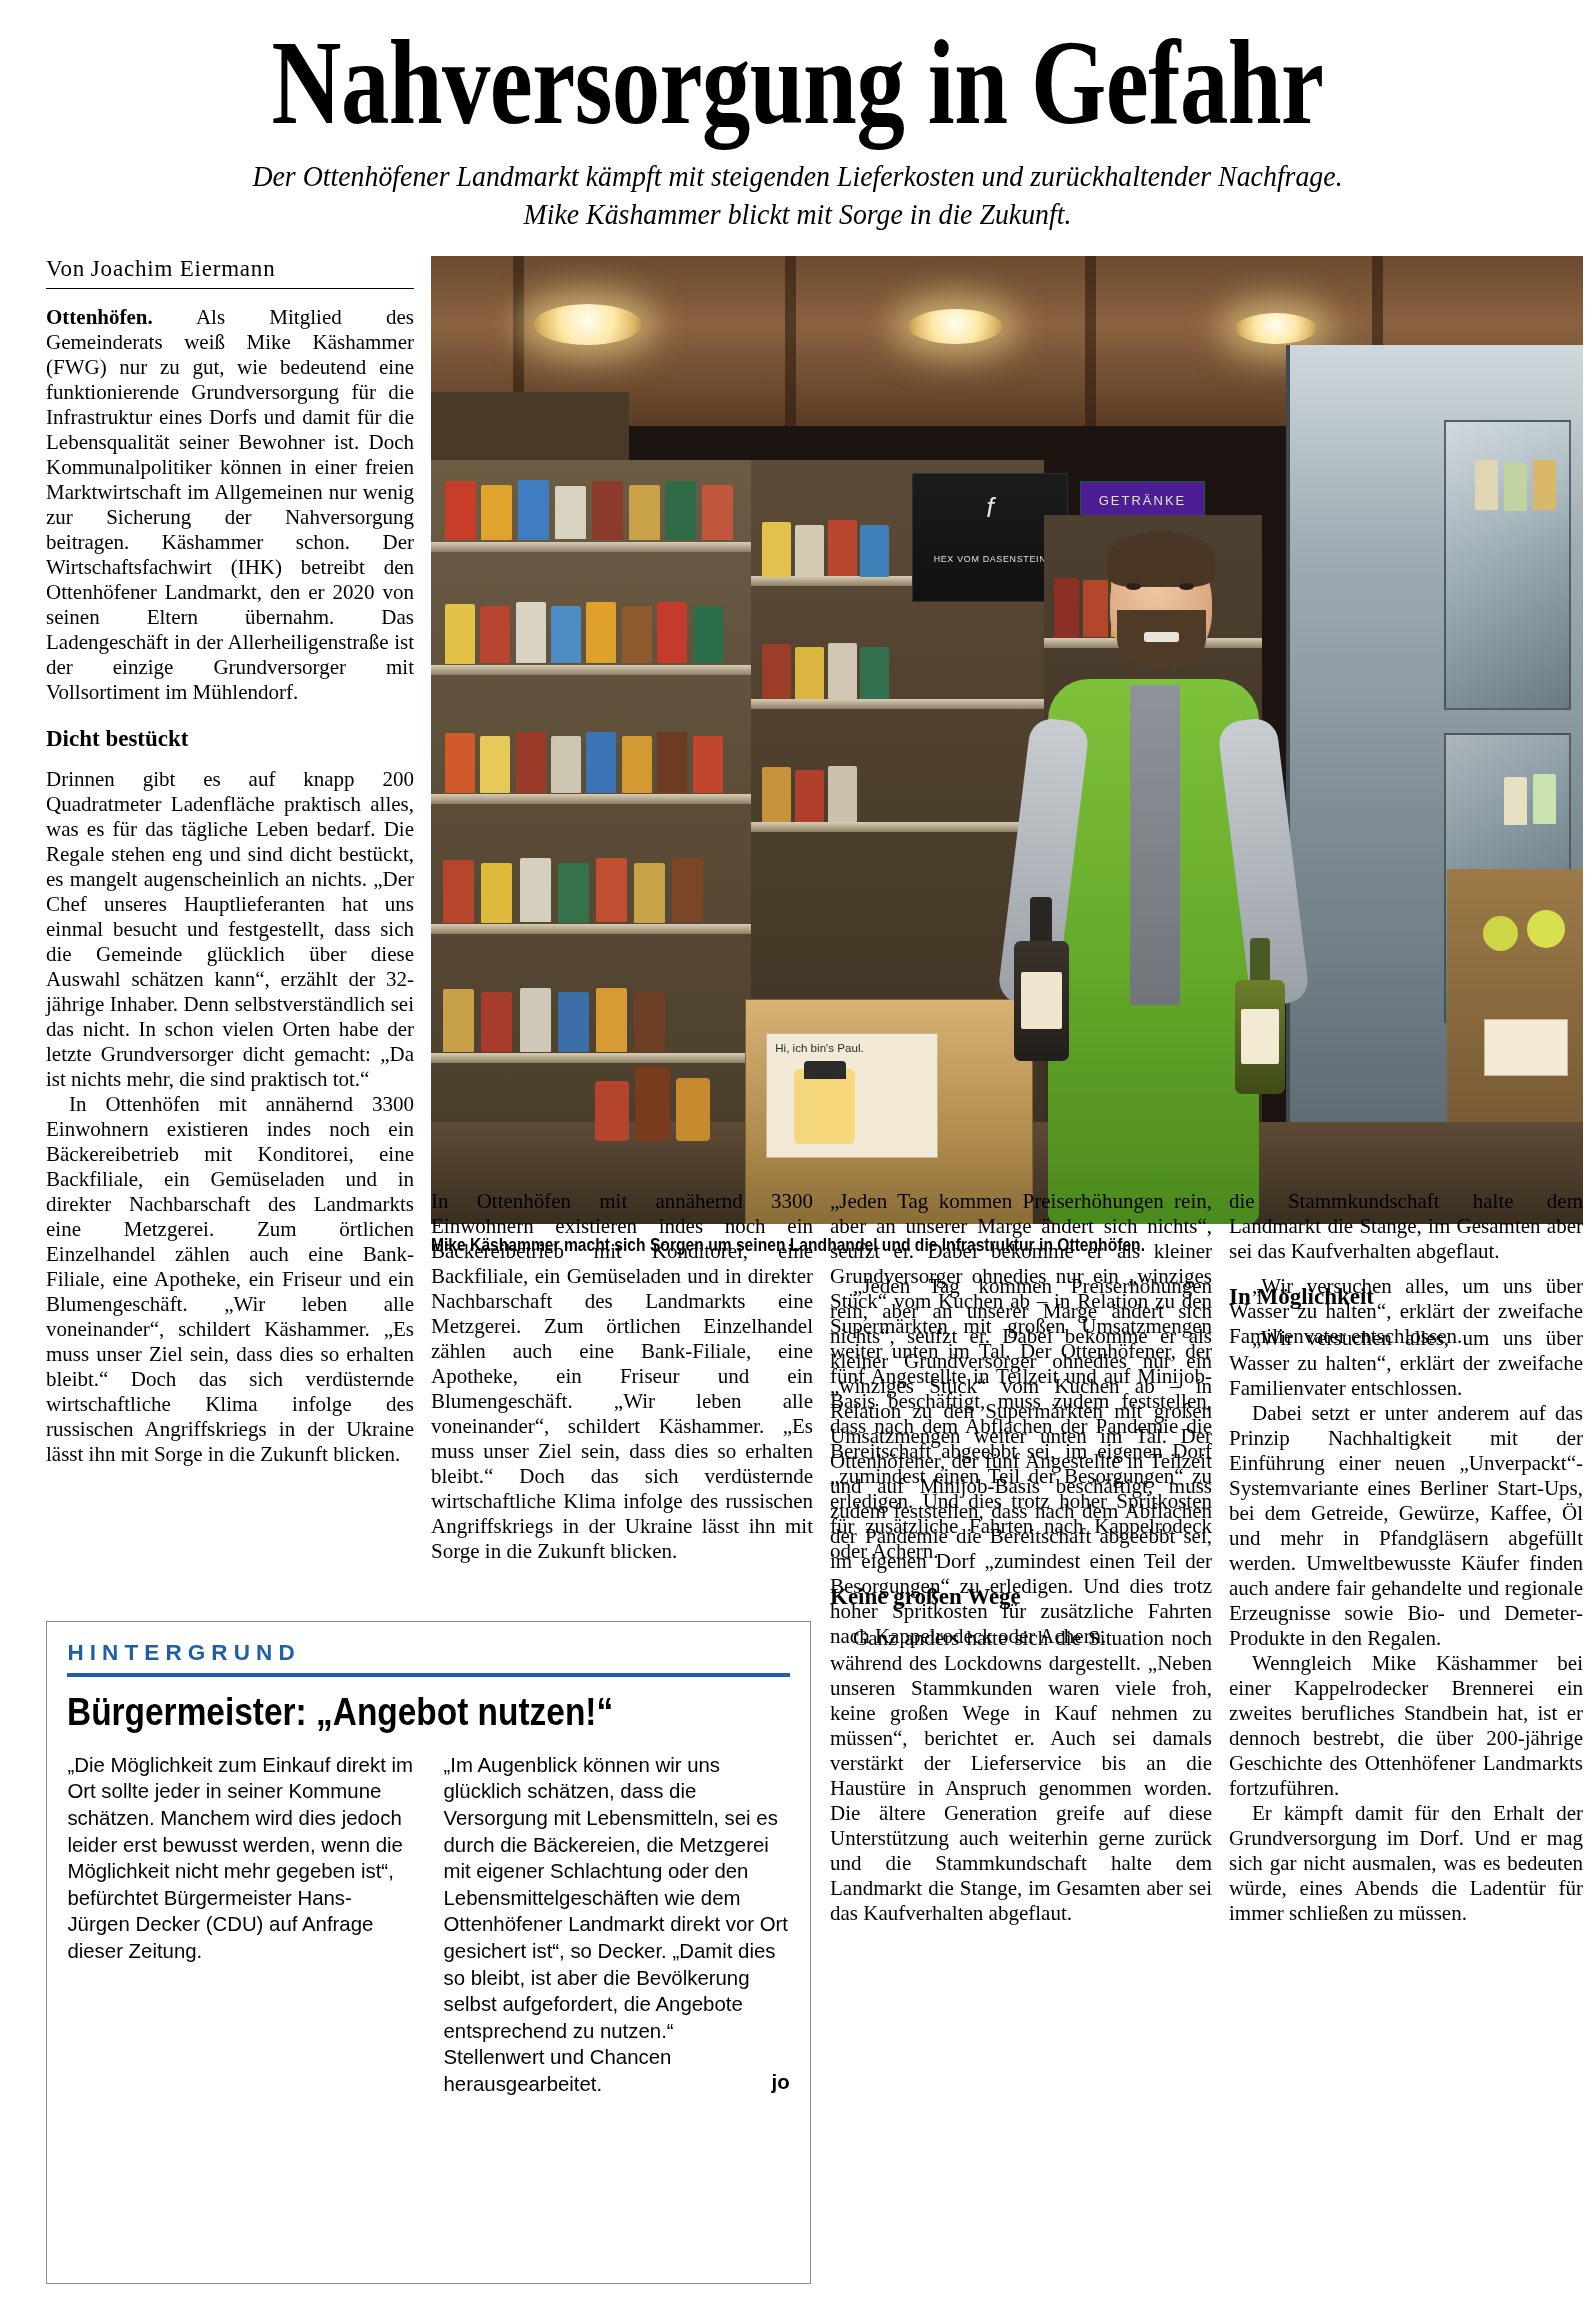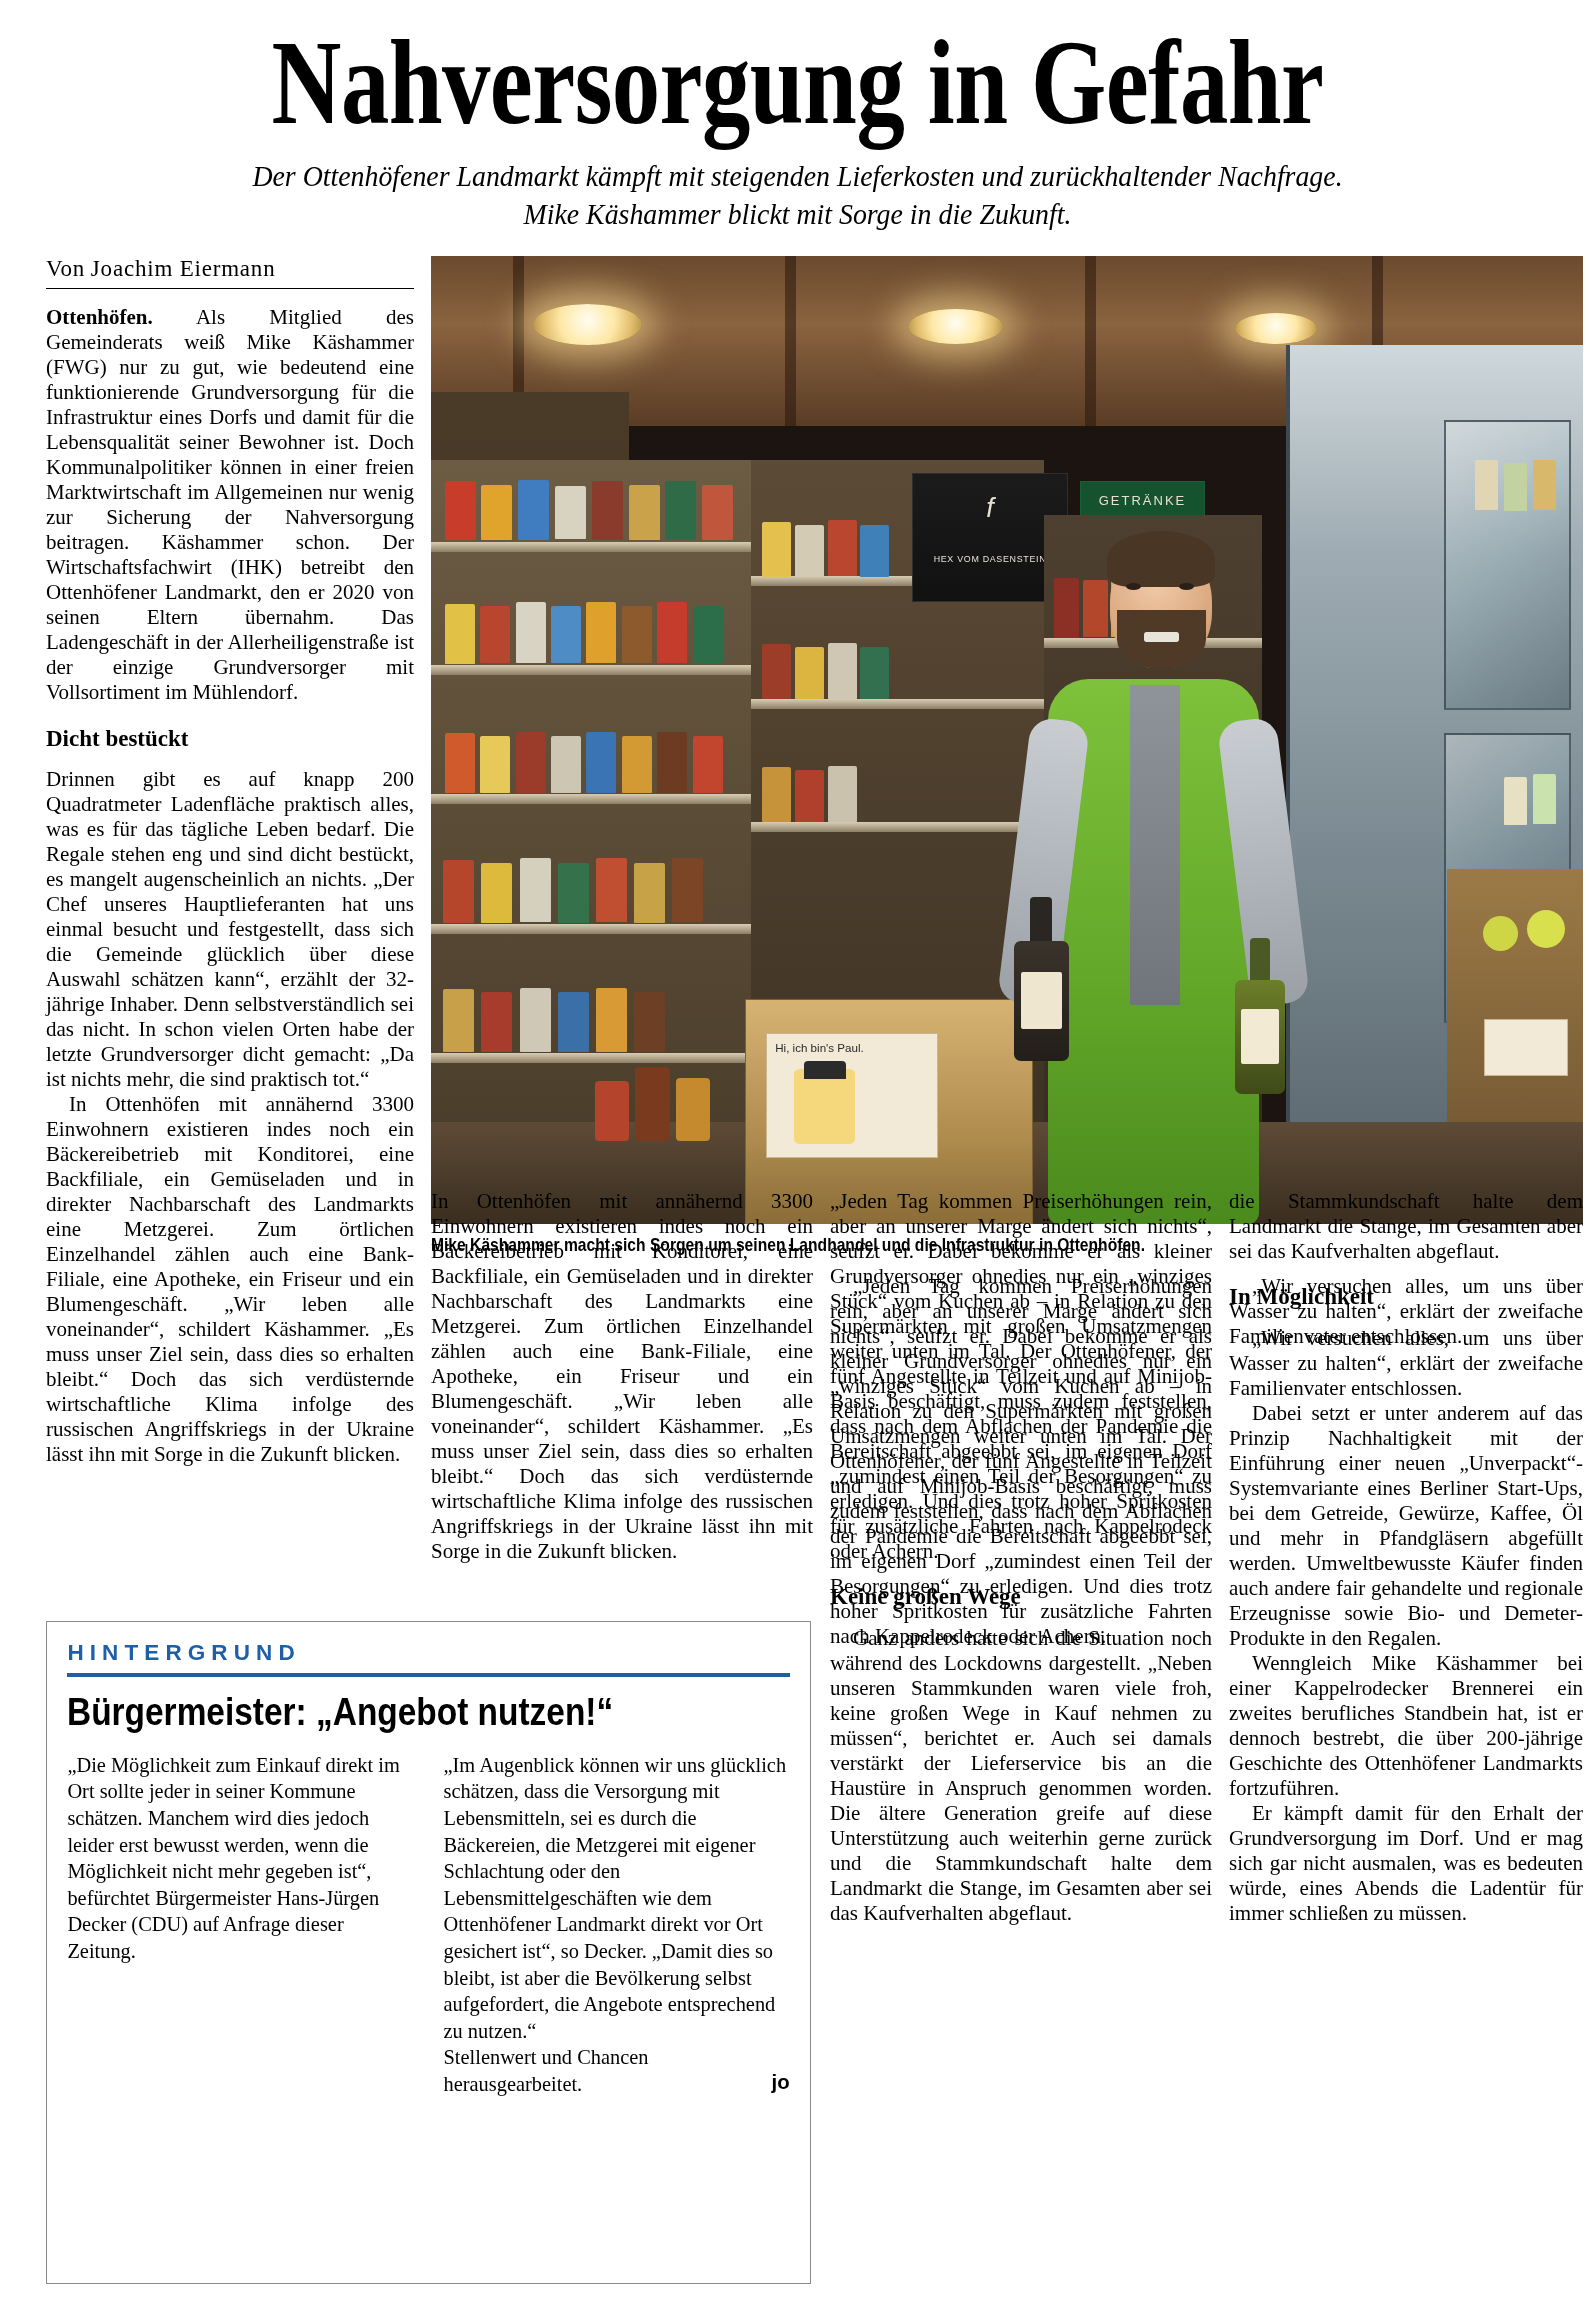--- a/index.html
+++ b/index.html
@@ -152,21 +152,21 @@
     transform-origin: left center;
     white-space: nowrap;
     margin-bottom: 18.4px;
   }
   .hg-cols {
     display: grid;
     grid-template-columns: 1fr 1fr;
     column-gap: 30px;
   }
   .hg-text {
-    font-family: Liberation Serif, serif;
+    font-family: Liberation Sans, sans-serif;
     font-size: 20.4px;
     line-height: 26.6px;
     text-align: left;
     hyphens: auto;
     -webkit-hyphens: auto;
     margin: 0;
   }
   .hg-text + .hg-text { text-indent: 23px; }
   .hg-sig {
     font-family: "Liberation Sans", sans-serif;
@@ -359,21 +359,21 @@
         <div class="goods" style="left:397px;top:387px;width:29px;height:56px;background:#cfc7b3"></div>
         <div class="goods" style="left:429px;top:391px;width:29px;height:52px;background:#337050"></div>
         <div class="goods" style="left:331px;top:511px;width:29px;height:55px;background:#c6923a"></div>
         <div class="goods" style="left:364px;top:514px;width:29px;height:52px;background:#b0402c"></div>
         <div class="goods" style="left:397px;top:510px;width:29px;height:56px;background:#cac2ad"></div>
 
         <div class="sign-panel" style="left:481px;top:217px;width:154px;height:127px">
           <div class="sign-txt" style="top:19px;font-size:27px;font-style:italic">f</div>
           <div class="sign-txt" style="top:80px;font-size:8.9px;letter-spacing:0.7px">HEX VOM DASENSTEIN</div>
         </div>
-        <div class="sign-panel" style="left:649px;top:225px;width:123px;height:37px;background:#14532d;border-color:#1d5c36">
+        <div class="sign-panel" style="left:649px;top:225px;width:123px;height:37px;background:#4c1d95;border-color:#1d5c36">
           <div class="sign-txt" style="top:11px;font-size:13px;letter-spacing:2px">GETRÄNKE</div>
         </div>
 
         <div class="ph-layer" style="left:613px;top:259px;width:218px;height:709px;background:linear-gradient(180deg,#4e4030,#332a1e)"></div>
         <div class="shelf-row" style="left:613px;top:382px;width:218px"></div>
         <div class="shelf-row" style="left:613px;top:504px;width:218px"></div>
         <div class="shelf-row" style="left:613px;top:627px;width:218px"></div>
         <div class="goods" style="left:623px;top:322px;width:24.5px;height:60px;background:#8c2f24"></div>
         <div class="goods" style="left:652px;top:324px;width:24.5px;height:57px;background:#b3472c"></div>
         <div class="goods" style="left:680px;top:320px;width:24.5px;height:61px;background:#d6a438"></div>

